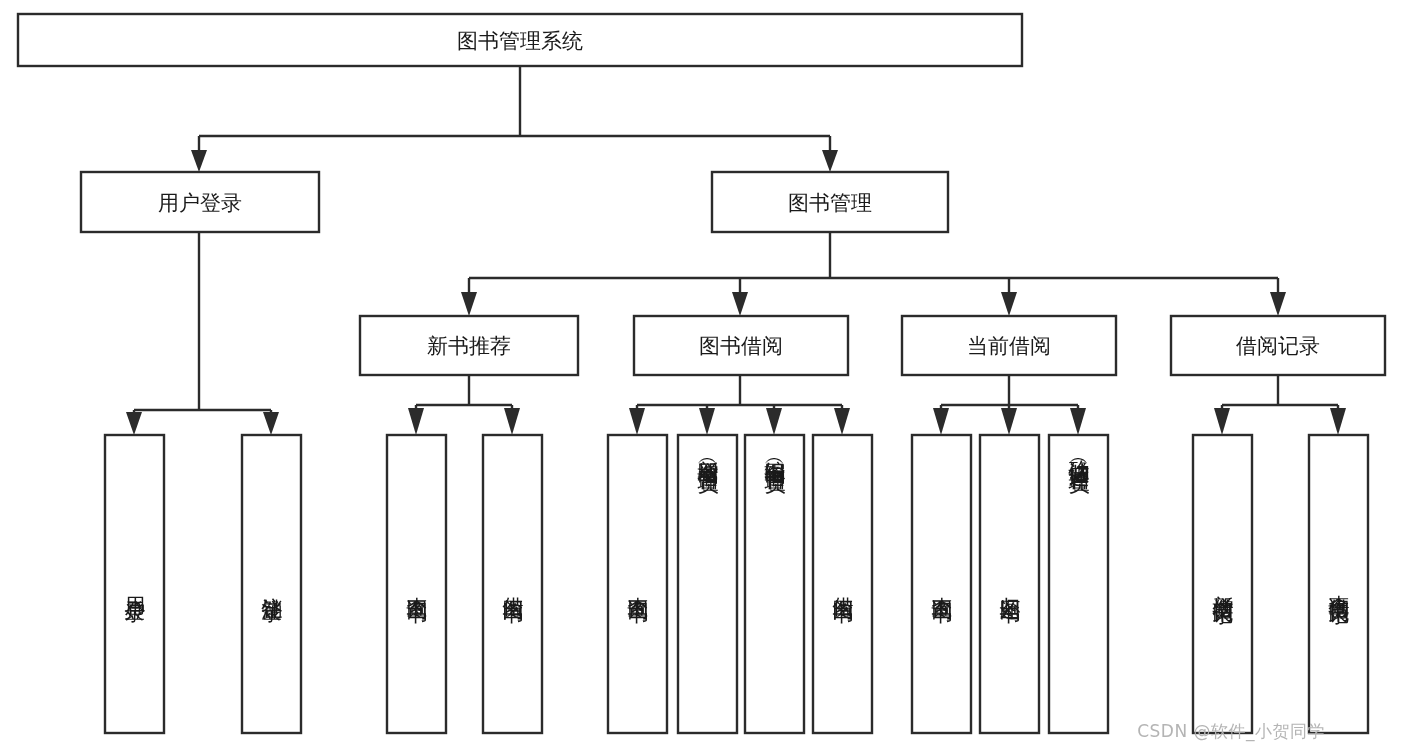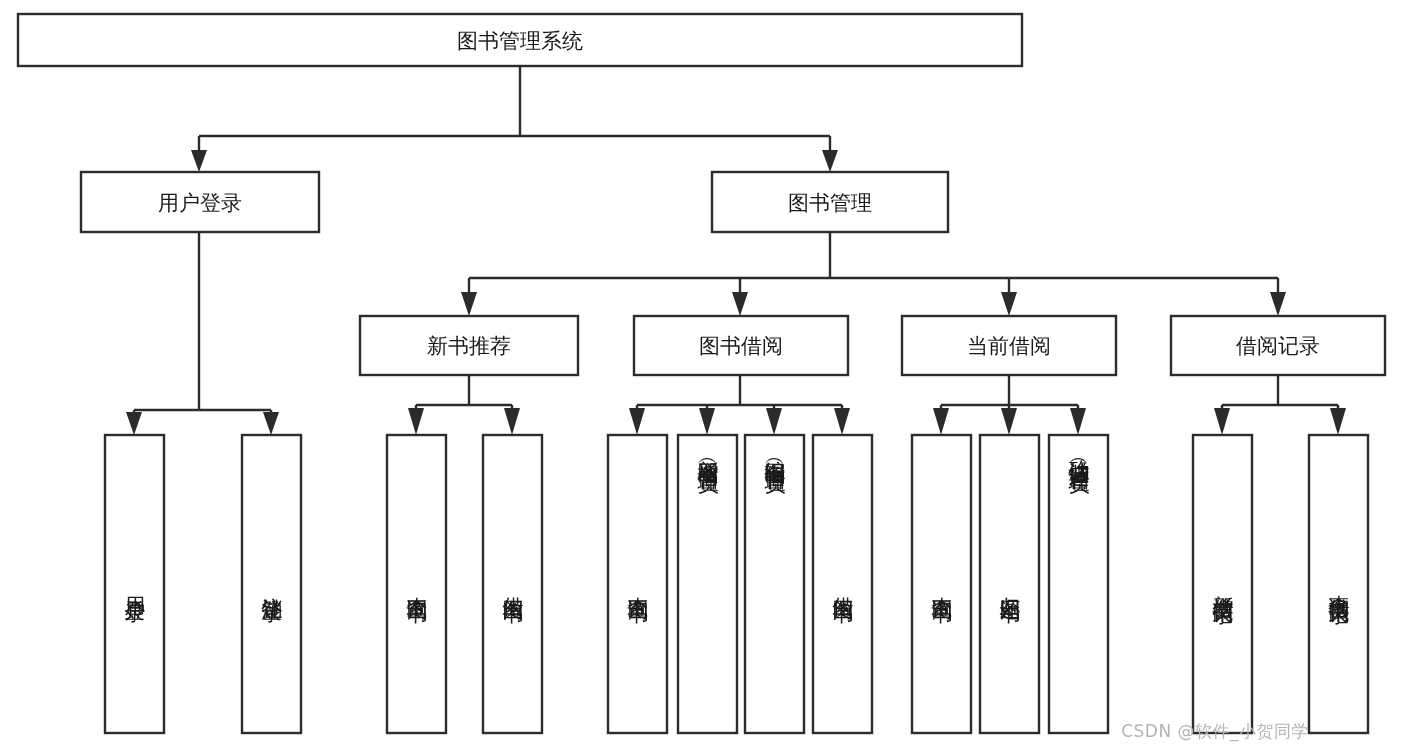--- a/index.html
+++ b/index.html
@@ -63,21 +63,21 @@
     font-family: "DejaVu Sans", "Liberation Sans", sans-serif;
     font-size: 21px;
     line-height: 1.28;
     color: #1a1a1a;
     letter-spacing: 2px;
     text-align: center;
     white-space: nowrap;
   }
   .watermark {
     position: absolute;
-    right: 24px;
+    right: 8px;
     bottom: 4px;
     font-family: "DejaVu Sans", "Liberation Sans", sans-serif;
     font-size: 17px;
     color: #b4b4b4;
     letter-spacing: 0.5px;
     white-space: nowrap;
   }
 </style>
 </head>
 <body>

